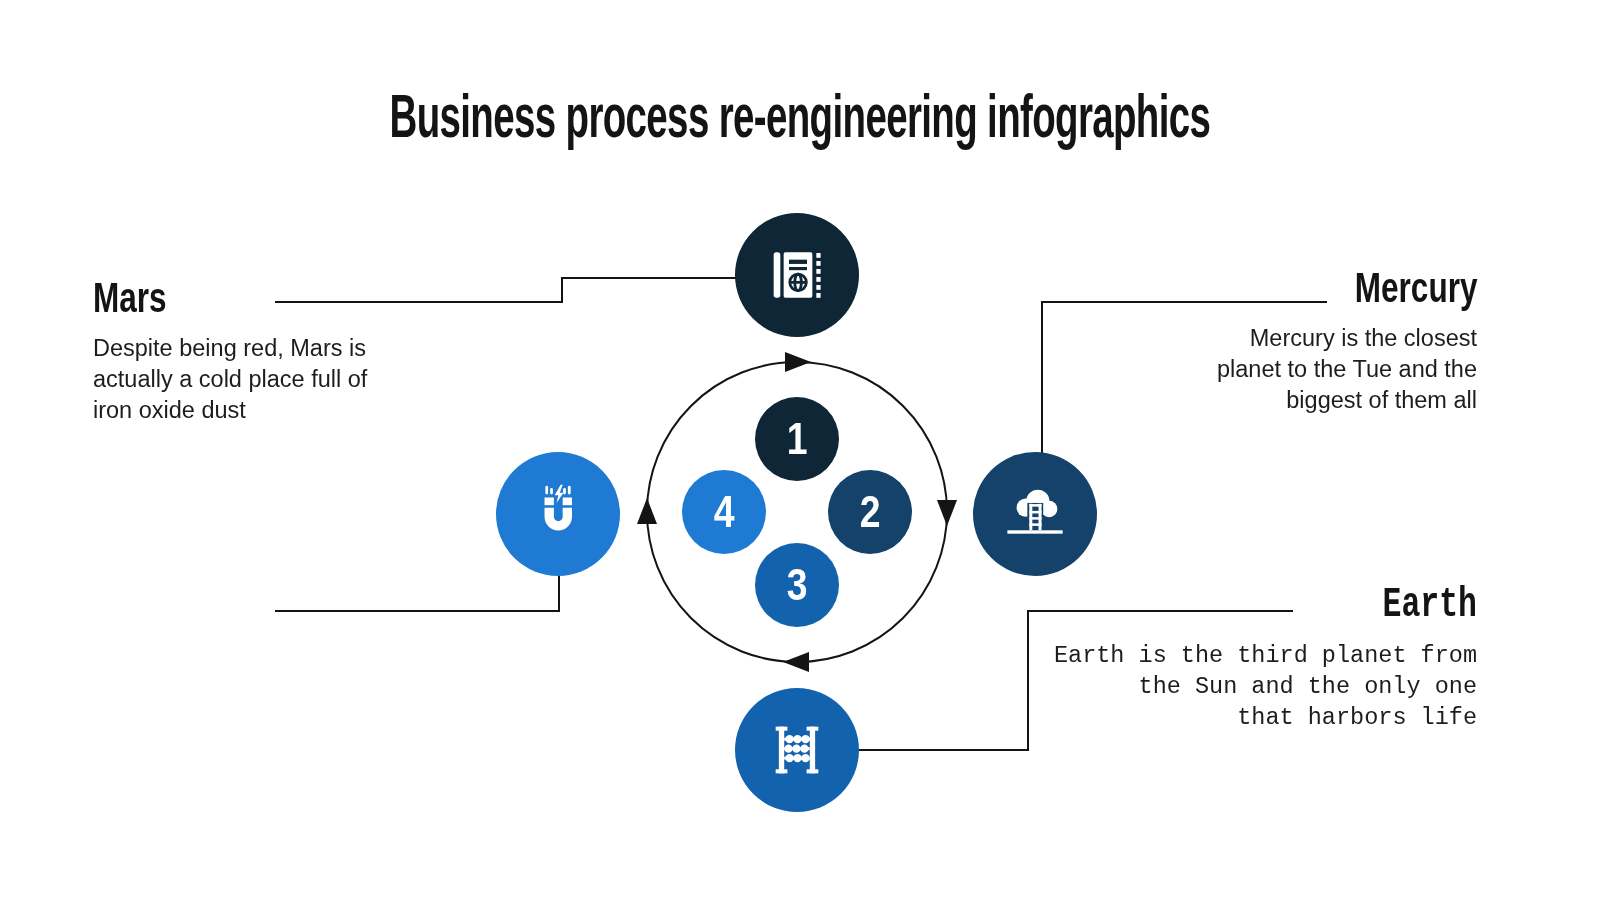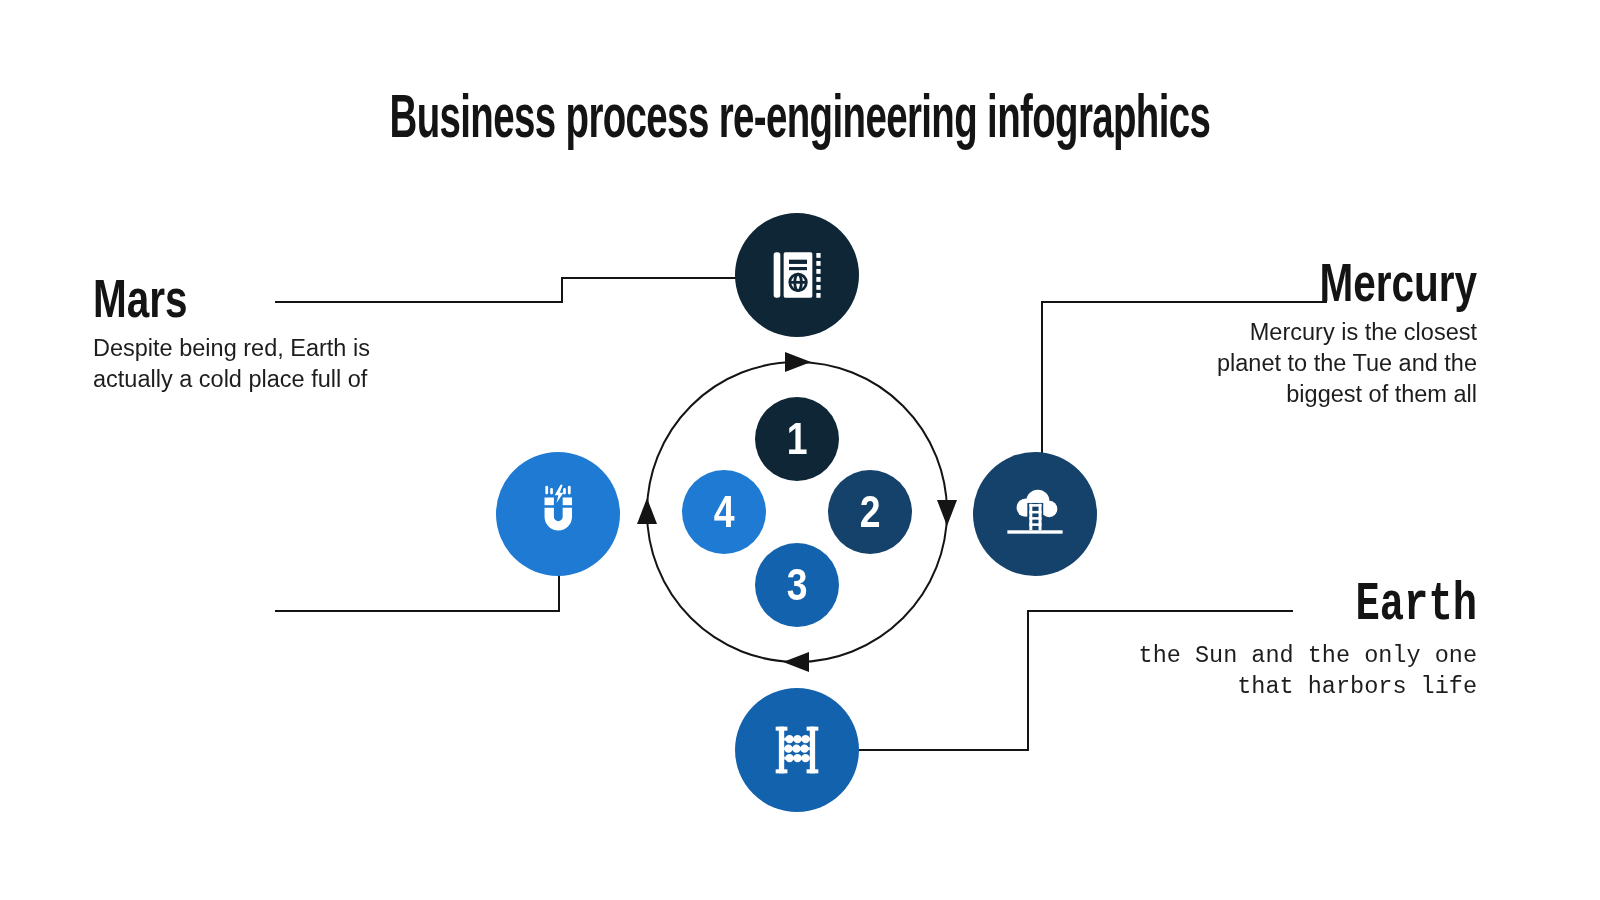--- a/index.html
+++ b/index.html
@@ -27,21 +27,21 @@
   .c-step1{background:var(--c-step1);}
   .c-step2{background:var(--c-step2);}
   .c-step3{background:var(--c-step3);}
   .c-step4{background:var(--c-step4);}
 
   .num-circle{position:absolute;width:84px;height:84px;border-radius:50%;
               display:flex;align-items:center;justify-content:center;
               color:#fff;font-size:44px;}
 
   .section{position:absolute;}
-  .section .heading{font-size:54px;line-height:44px;white-space:nowrap;}
+  .section .heading{font-size:42px;line-height:44px;white-space:nowrap;}
   .section .body{margin-top:13px;font-size:23.5px;line-height:31px;color:#1d1d1d;}
   .section .body div{white-space:nowrap;}
   .sec-left{text-align:left;}
   .sec-right{text-align:right;}
 </style>
 </head>
 <body>
 
 <div class="canvas">
 
@@ -156,40 +156,42 @@
   </div>
   <div class="num-circle c-step4" style="left:682px;top:470px;">
     <span class="cond num">4</span>
   </div>
 
   <div class="section sec-left" style="left:93px;top:276px;">
     <div class="heading">
       <span class="cond left">Mars</span>
     </div>
     <div class="body">
-      <div>Despite being red, Earth is</div>
+      <div>Despite being red, Mars is</div>
       <div>actually a cold place full of</div>
+      <div>iron oxide dust</div>
     </div>
   </div>
 
-  <div class="section sec-right" style="right:123px;top:260px;">
+  <div class="section sec-right" style="right:123px;top:266px;">
     <div class="heading">
       <span class="cond right">Mercury</span>
     </div>
     <div class="body">
       <div>Mercury is the closest</div>
       <div>planet to the Tue and the</div>
       <div>biggest of them all</div>
     </div>
   </div>
 
 
   <div class="section sec-right" style="right:123px;top:583px;font-family:Liberation Mono, monospace;">
     <div class="heading">
       <span class="cond right">Earth</span>
     </div>
     <div class="body">
+      <div>Earth is the third planet from</div>
       <div>the Sun and the only one</div>
       <div>that harbors life</div>
     </div>
   </div>
 
 </div>
 
 </body></html>

